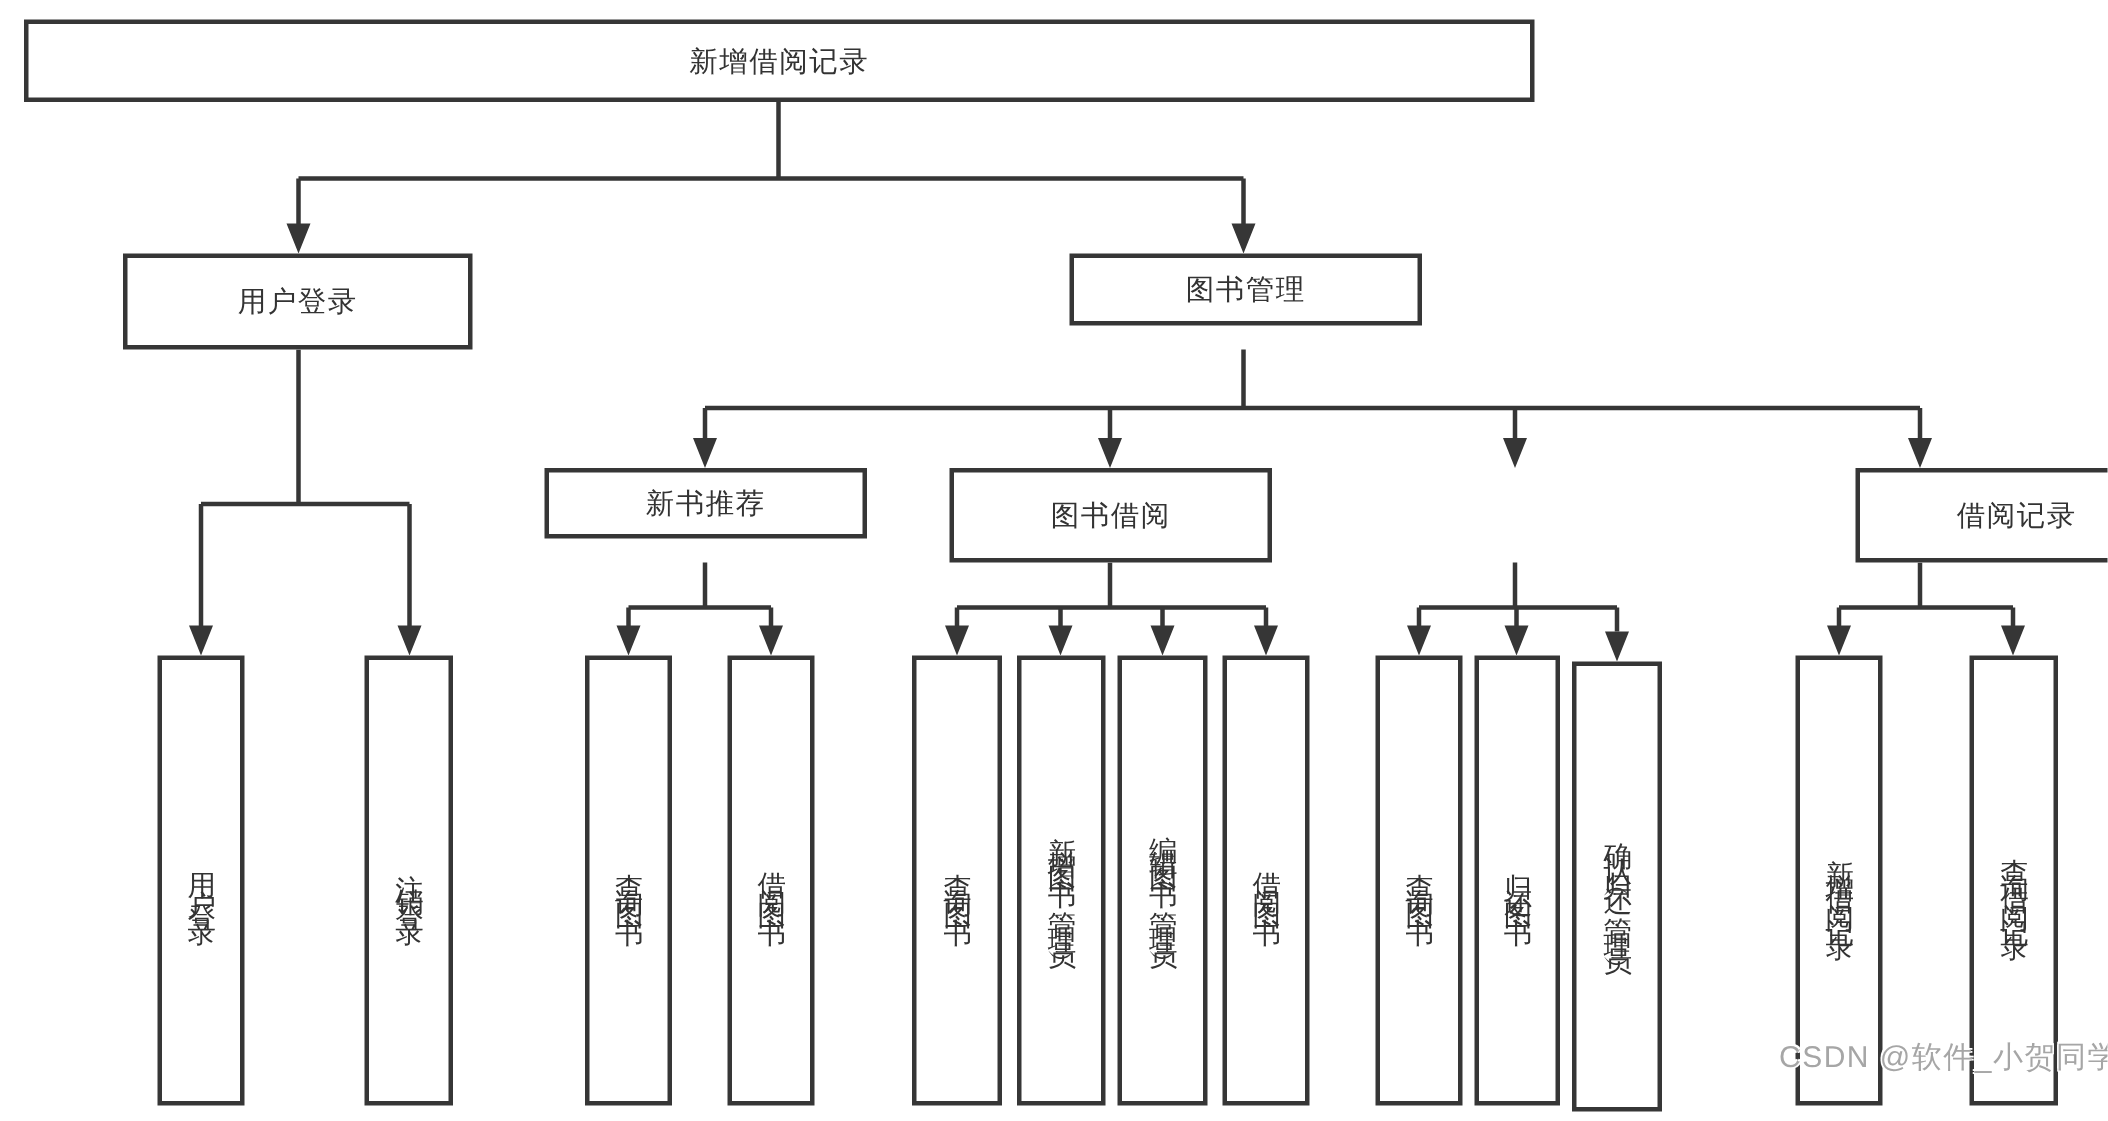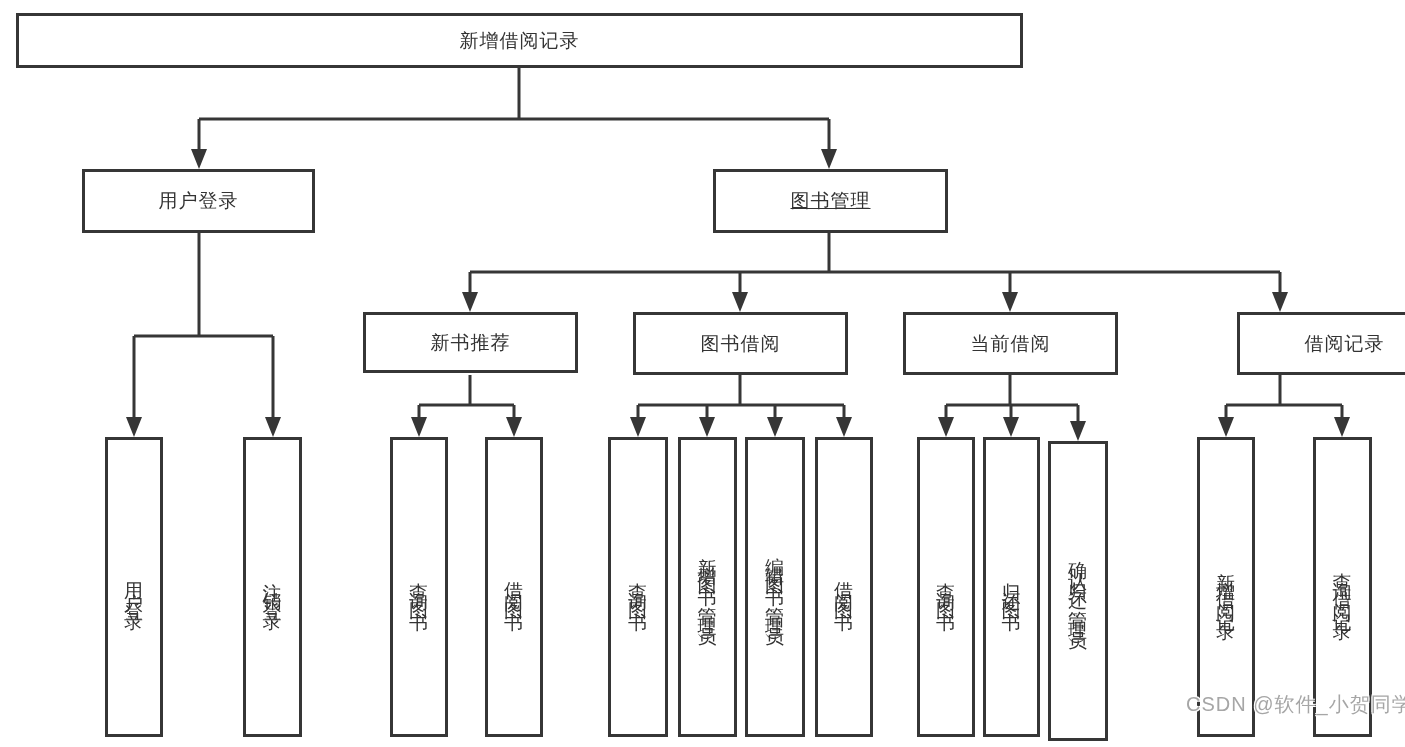--- a/index.html
+++ b/index.html
@@ -96,25 +96,24 @@
     </g>
     <g>
       <path class="connector" d="M1280,375 V405 M1226,405 H1342 M1226,405 V421 M1342,405 V421"></path>
       <path class="arrowhead" d="M1218,417 h16 l-8,20 z M1334,417 h16 l-8,20 z"></path>
     </g>
   </svg>
 
   <div class="node" style="left:16px; top:13px; width:1007px; height:55px;">新增借阅记录</div>
 
   <div class="node" style="left:82px; top:169px; width:233px; height:64px;">用户登录</div>
-  <div class="node" style="left:713px; top:169px; width:235px; height:64px;text-decoration:underline;">图书管理</div>
+  <div class="node" style="left:713px; top:169px; width:235px; height:48px;">图书管理</div>
 
-  <div class="node" style="left:363px; top:312px; width:215px; height:61px;">新书推荐</div>
+  <div class="node" style="left:363px; top:312px; width:215px; height:47px;">新书推荐</div>
   <div class="node" style="left:633px; top:312px; width:215px; height:63px;text-align:center;">图书借阅</div>
-  <div class="node" style="left:903px; top:312px; width:215px; height:63px;">当前借阅</div>
   <div class="node" style="left:1237px; top:312px; width:215px; height:63px;">借阅记录</div>
 
   <div class="node vbox" style="left:105px; top:437px; width:58px; height:300px;">
     <span class="vtext">用户登录</span>
   </div>
   <div class="node vbox" style="left:243px; top:437px; width:59px; height:300px;">
     <span class="vtext">注销登录</span>
   </div>
 
   <div class="node vbox" style="left:390px; top:437px; width:58px; height:300px;">

